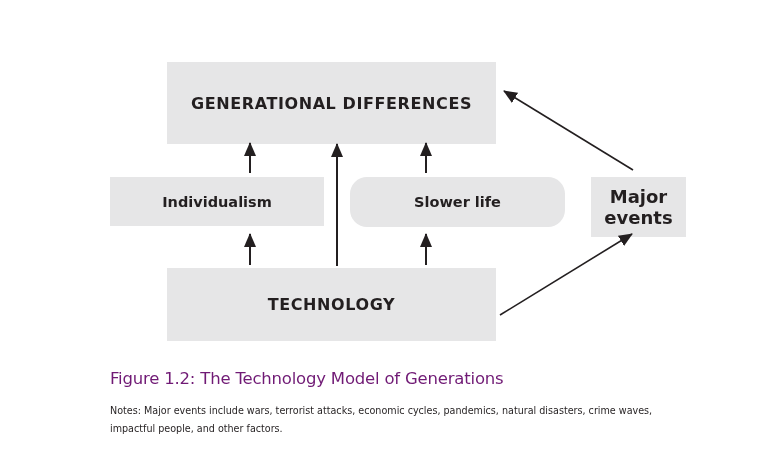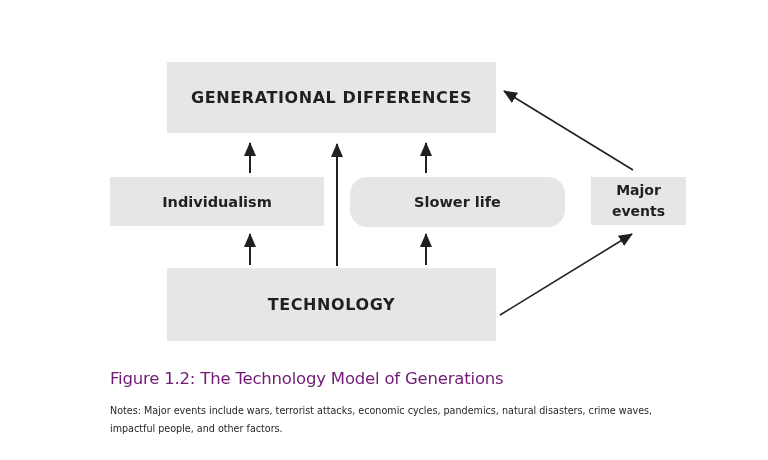--- a/index.html
+++ b/index.html
@@ -4,24 +4,24 @@
   <style>
     html, body { margin: 0; padding: 0; }
     body {
       width: 768px; height: 460px; background: #ffffff; position: relative; overflow: hidden;
       font-family: "DejaVu Sans", "Liberation Sans", sans-serif; color: #231f20;
     }
     .box {
       position: absolute; background: #e6e6e7; display: flex; align-items: center; justify-content: center;
       text-align: center; color: #231f20; font-weight: 600; box-sizing: border-box;
     }
-    #gen { left: 167px; top: 62px; width: 329px; height: 71px; font-size: 16px; letter-spacing: 0.6px; }
+    #gen { left: 167px; top: 62px; width: 329px; height: 82px; font-size: 16px; letter-spacing: 0.6px; }
     #ind { left: 110px; top: 177px; width: 214px; height: 49px; font-size: 14.5px; }
     #slow { left: 350px; top: 177px; width: 215px; height: 50px; font-size: 14.5px; border-radius: 17px; }
-    #major { left: 591px; top: 177px; width: 95px; height: 48px; font-size: 14px; line-height: 21px; white-space: pre-line; }
+    #major { left: 591px; top: 177px; width: 95px; height: 60px; font-size: 18px; line-height: 21px; white-space: pre-line; }
     #tech { left: 167px; top: 268px; width: 329px; height: 73px; font-size: 16px; letter-spacing: 0.6px; text-align: center; }
     svg.arrows { position: absolute; left: 0; top: 0; width: 768px; height: 460px; pointer-events: none; }
     #caption {
       position: absolute; left: 110px; top: 369px; font-size: 16.5px; font-weight: 400; color: #701a75;
       font-family: "DejaVu Sans", sans-serif; letter-spacing: -0.2px;
     }
     #notes {
       position: absolute; left: 110px; top: 402px; width: 590px; font-size: 9.6px; line-height: 18px; color: #231f20;
       font-family: "DejaVu Sans", sans-serif;
     }

